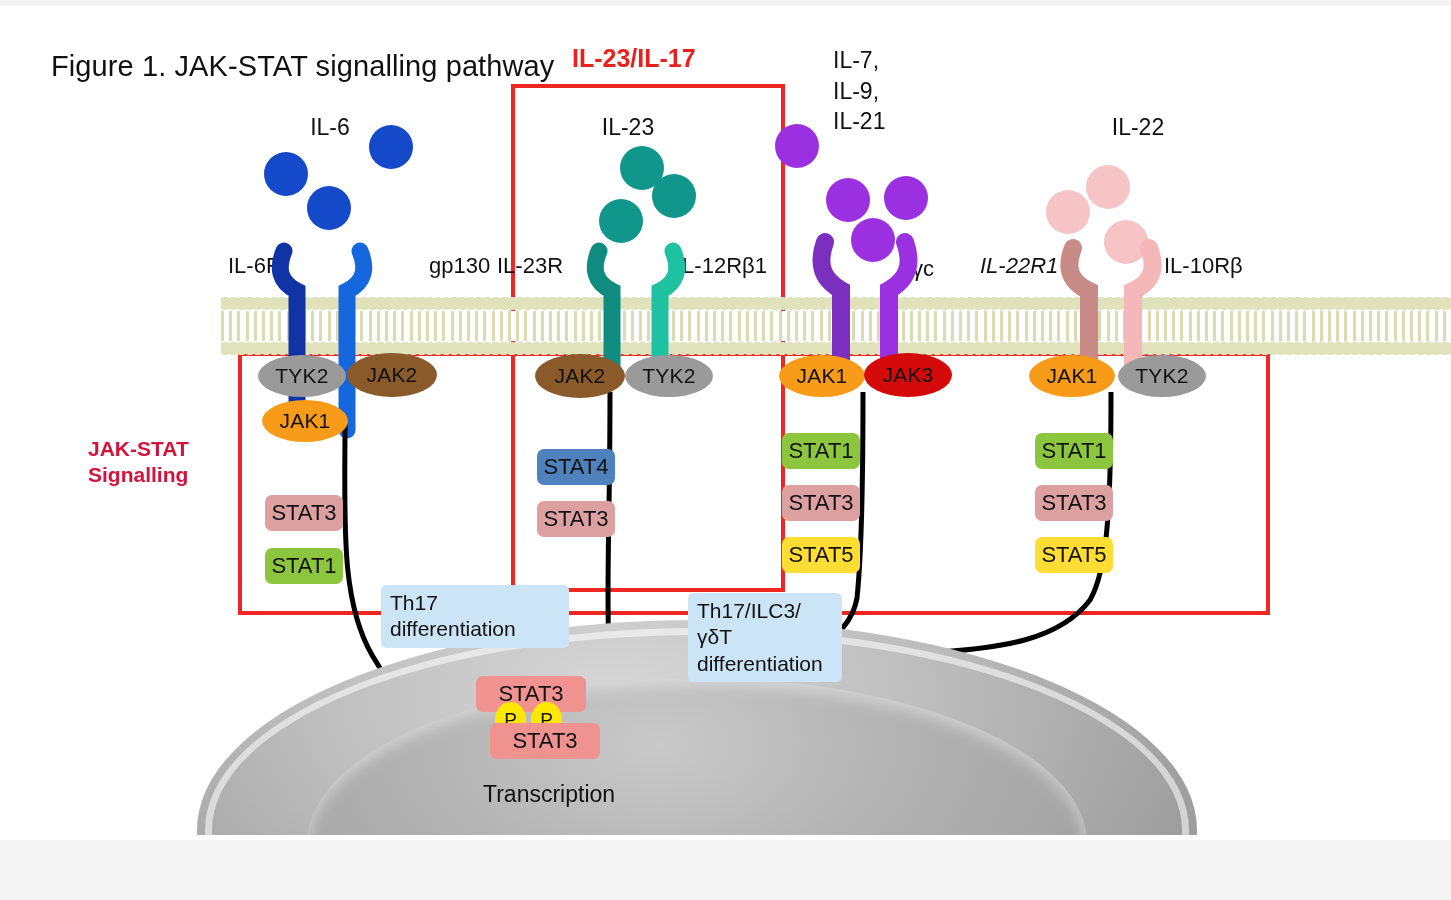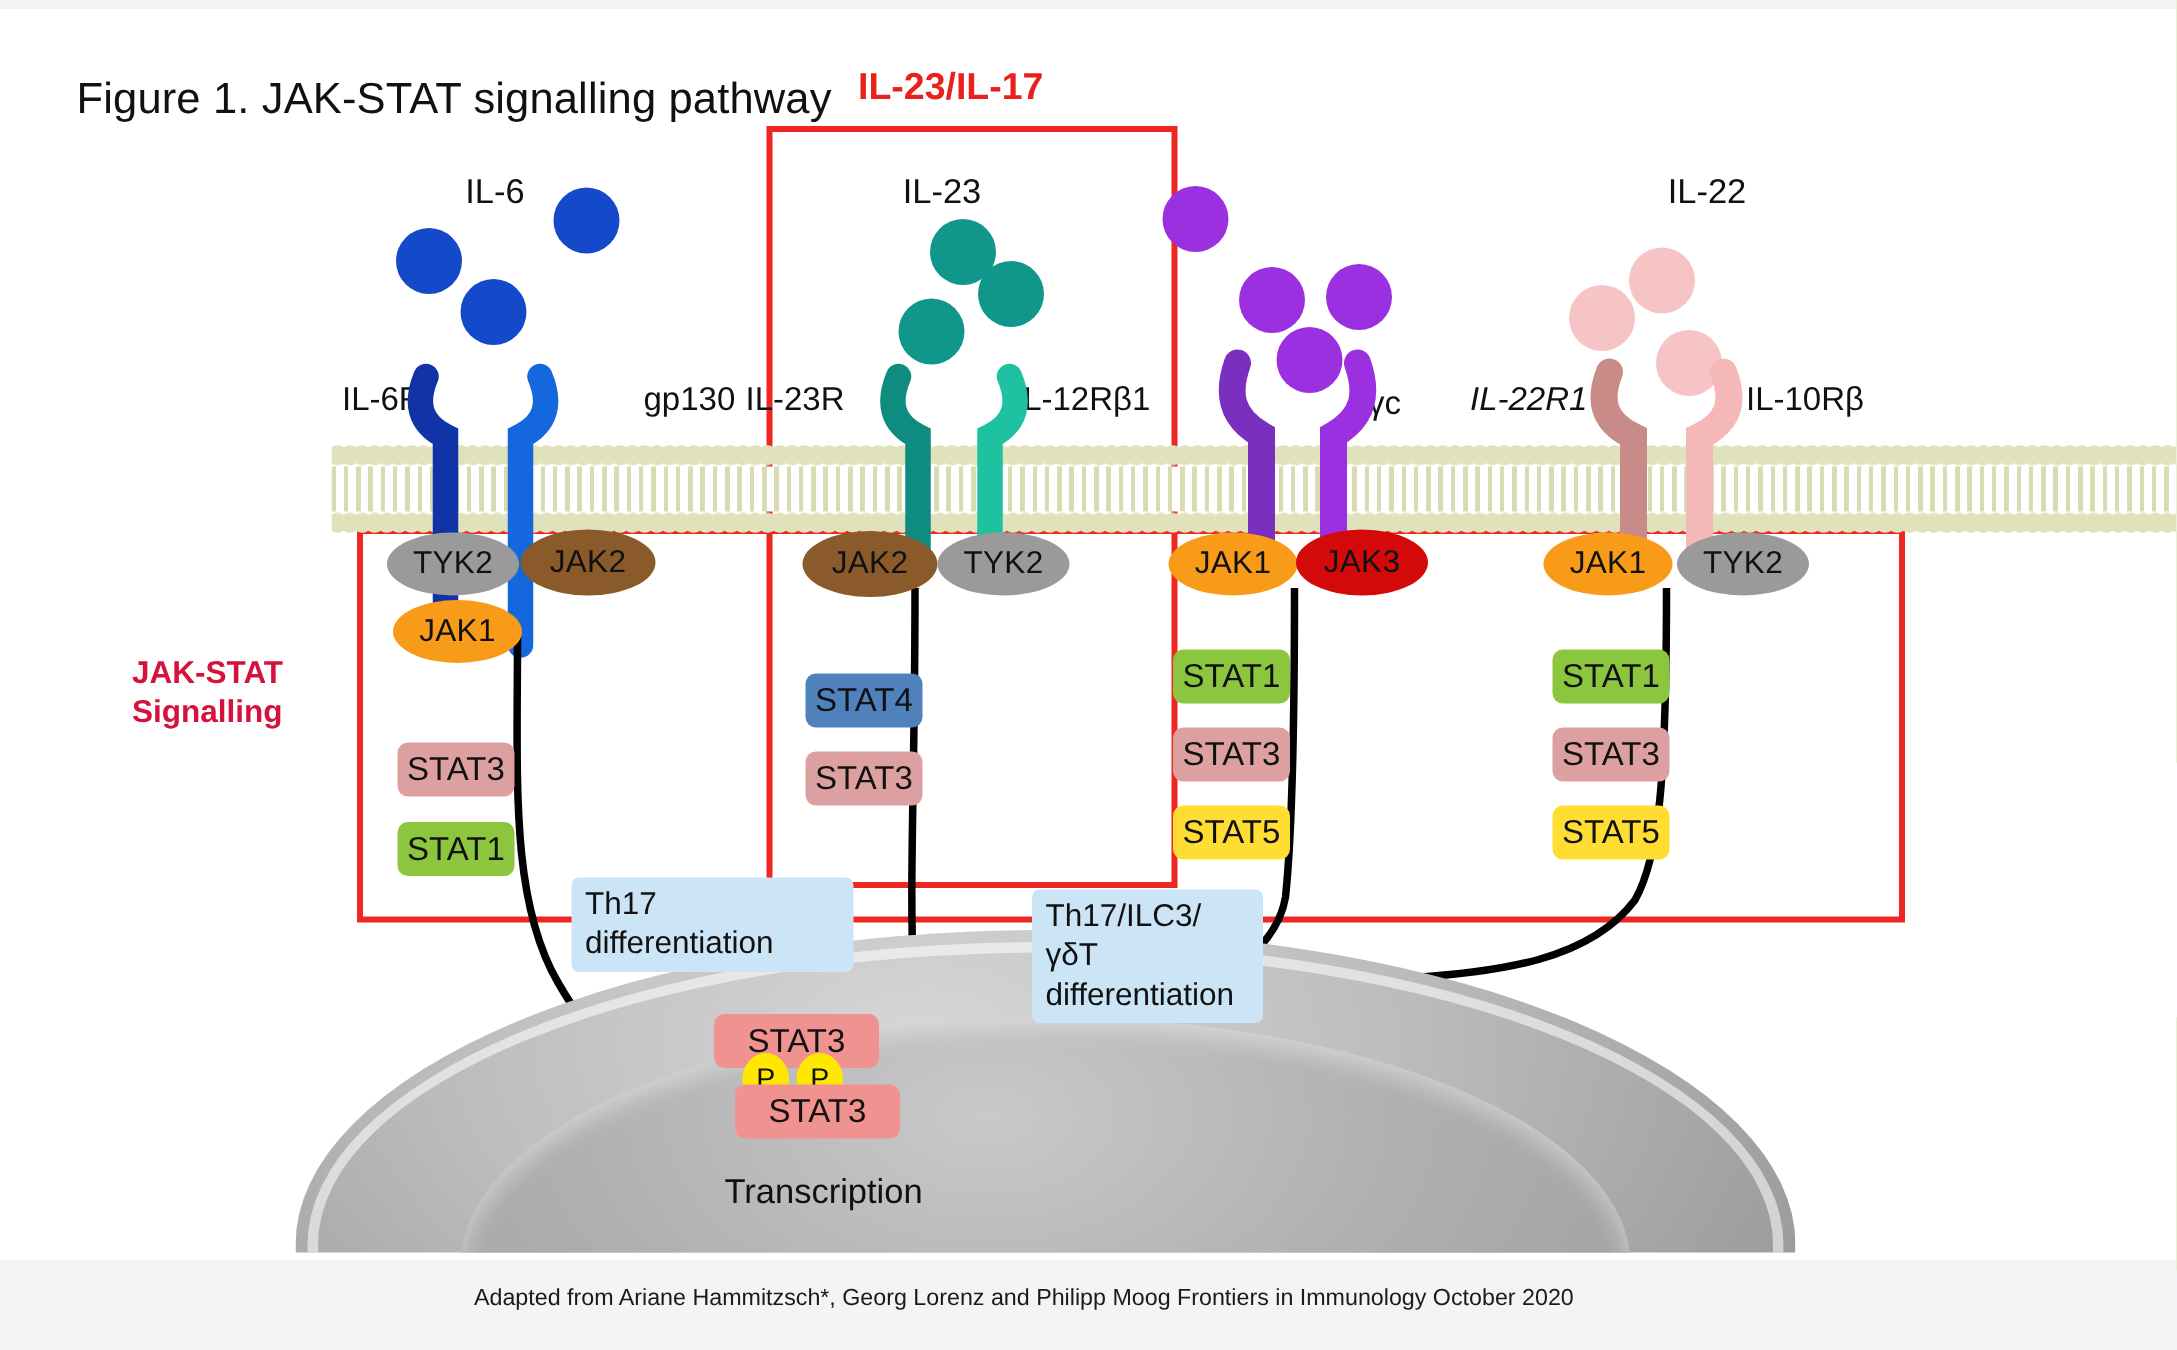--- a/index.html
+++ b/index.html
@@ -1,18 +1,18 @@
 <!DOCTYPE html>
 <html><head>
 <meta charset="utf-8">
 <title>JAK-STAT signalling pathway</title>
 <style>
   html,body{margin:0;padding:0;background:#f2f2f2;}
   body{font-family:"Liberation Sans",sans-serif;}
-  #stage{position:relative;width:1451px;height:900px;background:#bef264;overflow:hidden;}
+  #stage{position:relative;width:1451px;height:900px;background:#fef9c3;overflow:hidden;}
   #stage:before{content:"";position:absolute;left:0;top:0;width:1451px;height:6px;background:#f4f4f4;}
   .slide{position:absolute;left:0;top:6px;width:1451px;height:834px;background:#ffffff;}
   .footer-band{position:absolute;left:0;top:840px;width:1451px;height:60px;background:#f4f4f4;}
 
   .abs{position:absolute;}
   .ttl{font-size:29px;color:#111;letter-spacing:.1px;white-space:nowrap;}
   .cyto-lbl{font-size:23px;color:#111;white-space:nowrap;text-align:center;}
   .recep-lbl{font-size:22px;color:#111;white-space:nowrap;}
   .redttl{font-size:25px;font-weight:bold;color:#e8211c;white-space:nowrap;}
   .redside{font-size:21px;font-weight:bold;color:#d4123b;line-height:1.22;text-align:left;}
@@ -94,20 +94,25 @@
   <div class="abs recep-lbl" style="left:393px; top:253px;margin-left:36px;">gp130</div>
 
   <div class="abs cyto-lbl" style="left:578px; top:114px; width:100px;">IL-23</div>
   <div class="blob" style="left:620px; top:146px; width:44px; height:44px; background:#11968c;"></div>
   <div class="blob" style="left:652px; top:174px; width:44px; height:44px; background:#11968c;"></div>
   <div class="blob" style="left:599px; top:199px; width:44px; height:44px; background:#11968c;"></div>
 
   <div class="abs recep-lbl" style="left:497px; top:253px;">IL-23R</div>
   <div class="abs recep-lbl" style="left:676px; top:253px;">IL-12Rβ1</div>
 
+  <div class="abs cyto-lbl" style="left:833px; top:45px; width:80px; text-align:left; line-height:1.33;">
+    <span>IL-7,</span><br>
+    <span>IL-9,</span><br>
+    <span>IL-21</span>
+  </div>
   <div class="blob" style="left:775px; top:124px; width:44px; height:44px; background:#9b30e0;"></div>
   <div class="blob" style="left:826px; top:178px; width:44px; height:44px; background:#9b30e0;"></div>
   <div class="blob" style="left:884px; top:176px; width:44px; height:44px; background:#9b30e0;"></div>
   <div class="blob" style="left:851px; top:218px; width:44px; height:44px; background:#9b30e0;"></div>
 
   <div class="abs recep-lbl" style="left:912px; top:256px;">γc</div>
 
   <div class="abs cyto-lbl" style="left:1088px; top:114px; width:100px;">IL-22</div>
   <div class="blob" style="left:1086px; top:165px; width:44px; height:44px; background:#f6c4c4;"></div>
   <div class="blob" style="left:1046px; top:190px; width:44px; height:44px; background:#f6c4c4;"></div>
@@ -206,14 +211,13 @@
   <div class="callout" style="left:381px; top:585px; width:188px;">
     <span>Th17</span><br>
     <span>differentiation</span>
   </div>
   <div class="callout" style="left:688px; top:593px; width:154px;">
     <span>Th17/ILC3/γδT</span><br>
     <span>differentiation</span>
   </div>
 
   <div class="footer-band"></div>
-  <div class="abs caption" style="left:316px; top:857px;">Adapted from Ariane Hammitzsch*, Georg Lorenz and Philipp Moog Frontiers in Immunology October 2020</div>
 </div>
 
 </body></html>

